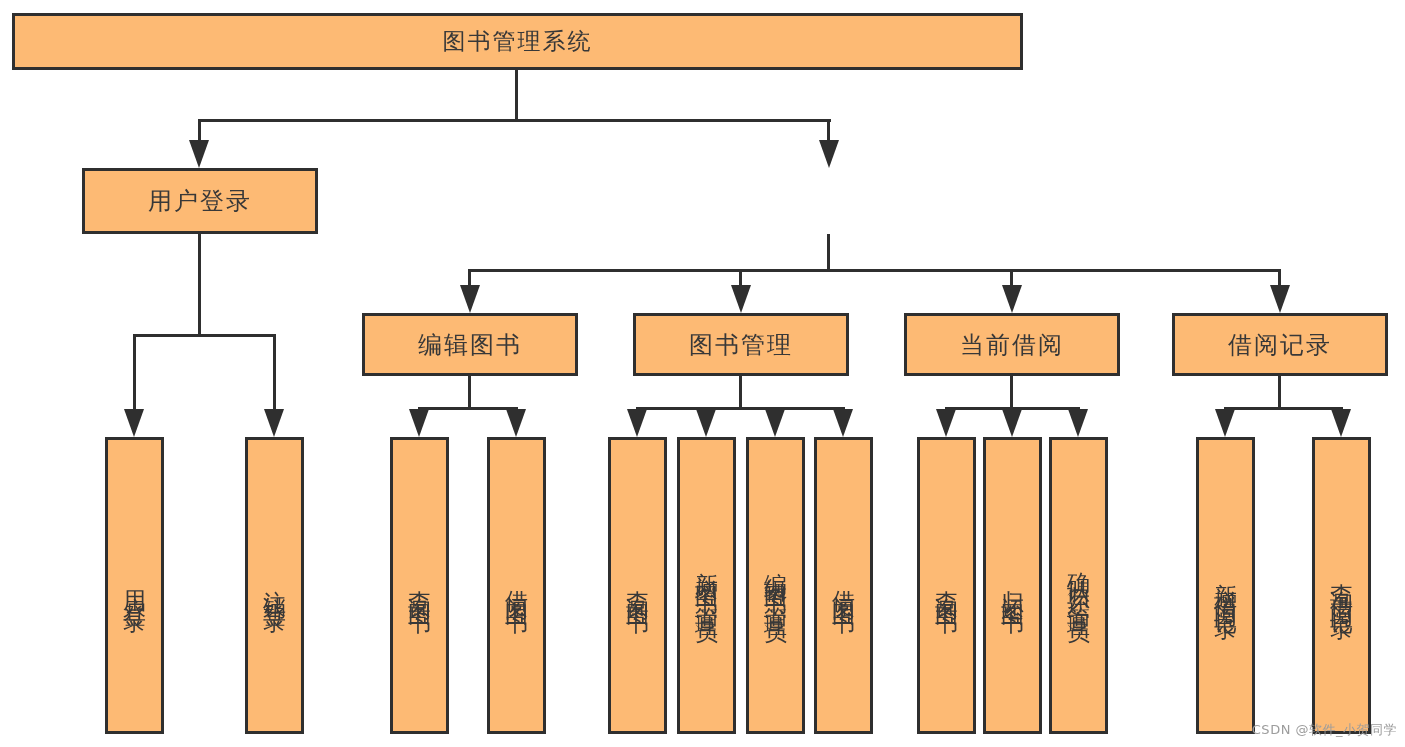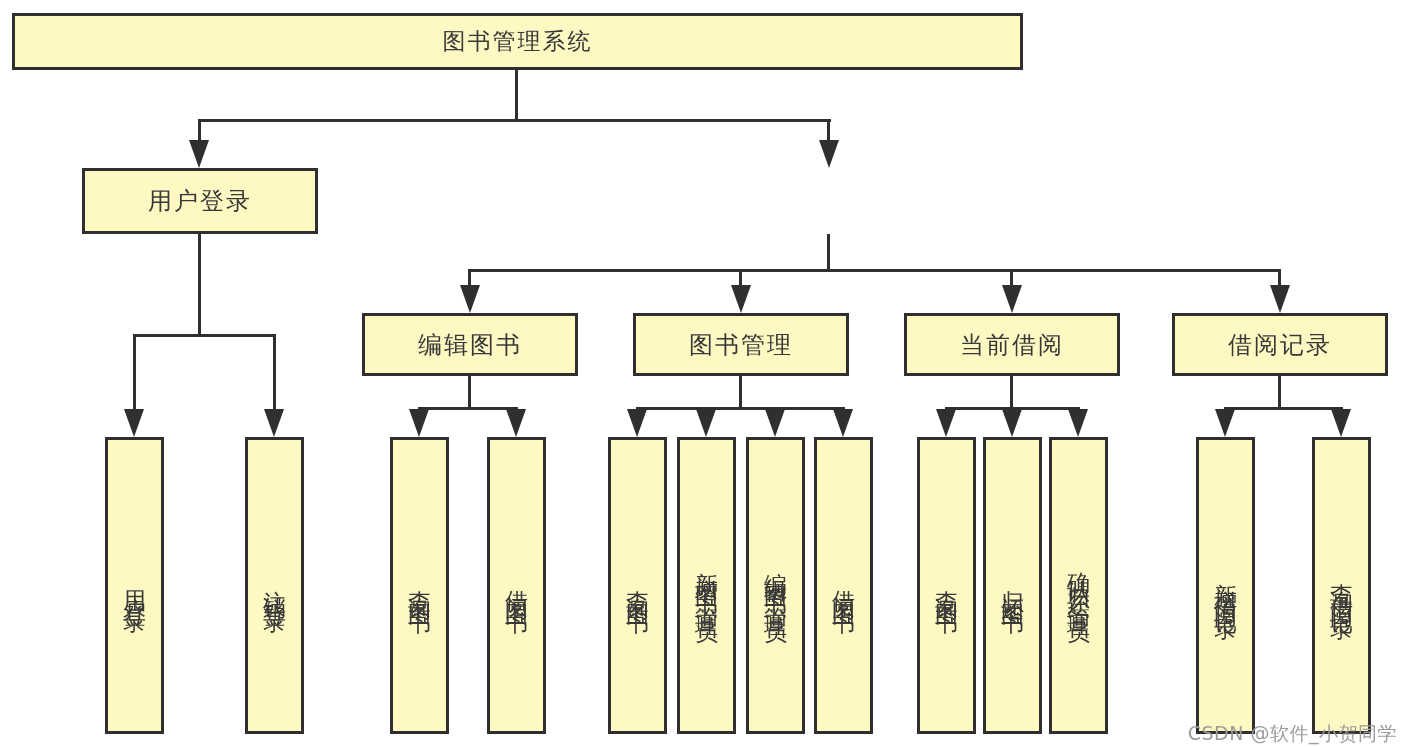--- a/index.html
+++ b/index.html
@@ -8,21 +8,21 @@
     --wm:#9c9c9c;
   }
   html,body{margin:0;padding:0;background:#ffffff;}
   body{font-family:"DejaVu Sans","Liberation Sans",sans-serif;}
   #canvas{
     position:relative;width:1405px;height:747px;background:#ffffff;overflow:hidden;
   }
   
   .box{
     position:absolute;box-sizing:border-box;border:3px solid var(--line);
-    background:#fef9c3;color:var(--text);
+    background:#fdba74;color:var(--text);
     display:flex;align-items:center;justify-content:center;
   }
   .hlabel{font-size:24px;letter-spacing:2px;white-space:nowrap;}
   .vbox{top:437px;width:59px;height:297px;}
   .vlabel{
     writing-mode:vertical-rl;text-orientation:mixed;
     font-size:23px;letter-spacing:7px;line-height:1;white-space:nowrap;
   }
   #b-root{left:12px;top:13px;width:1011px;height:57px;}
   #b-root .hlabel{font-size:23px;}
@@ -72,22 +72,22 @@
   #ar-l3c{left:1002px;top:285px;} #ar-l3d{left:1270px;top:285px;}
   #ar-lf1{left:124px;top:409px;}  #ar-lf2{left:264px;top:409px;}
   #ar-lf3{left:409px;top:409px;}  #ar-lf4{left:506px;top:409px;}
   #ar-lf5{left:627px;top:409px;}  #ar-lf6{left:696px;top:409px;}
   #ar-lf7{left:765px;top:409px;}  #ar-lf8{left:833px;top:409px;}
   #ar-lf9{left:936px;top:409px;}  #ar-lf10{left:1002px;top:409px;}
   #ar-lf11{left:1068px;top:409px;}
   #ar-lf12{left:1215px;top:409px;} #ar-lf13{left:1331px;top:409px;}
   
   #watermark{
-    position:absolute;right:8px;bottom:0;z-index:10;
-    color:var(--wm);font-size:19px;letter-spacing:0.5px;white-space:nowrap;
+    position:absolute;right:8px;bottom:8px;z-index:10;
+    color:var(--wm);font-size:13px;letter-spacing:0.5px;white-space:nowrap;
   }
 </style>
 </head>
 <body>
 
 <div id="canvas">
 
   <div class="box" id="b-root">
     <span class="hlabel">图书管理系统</span>
   </div>

